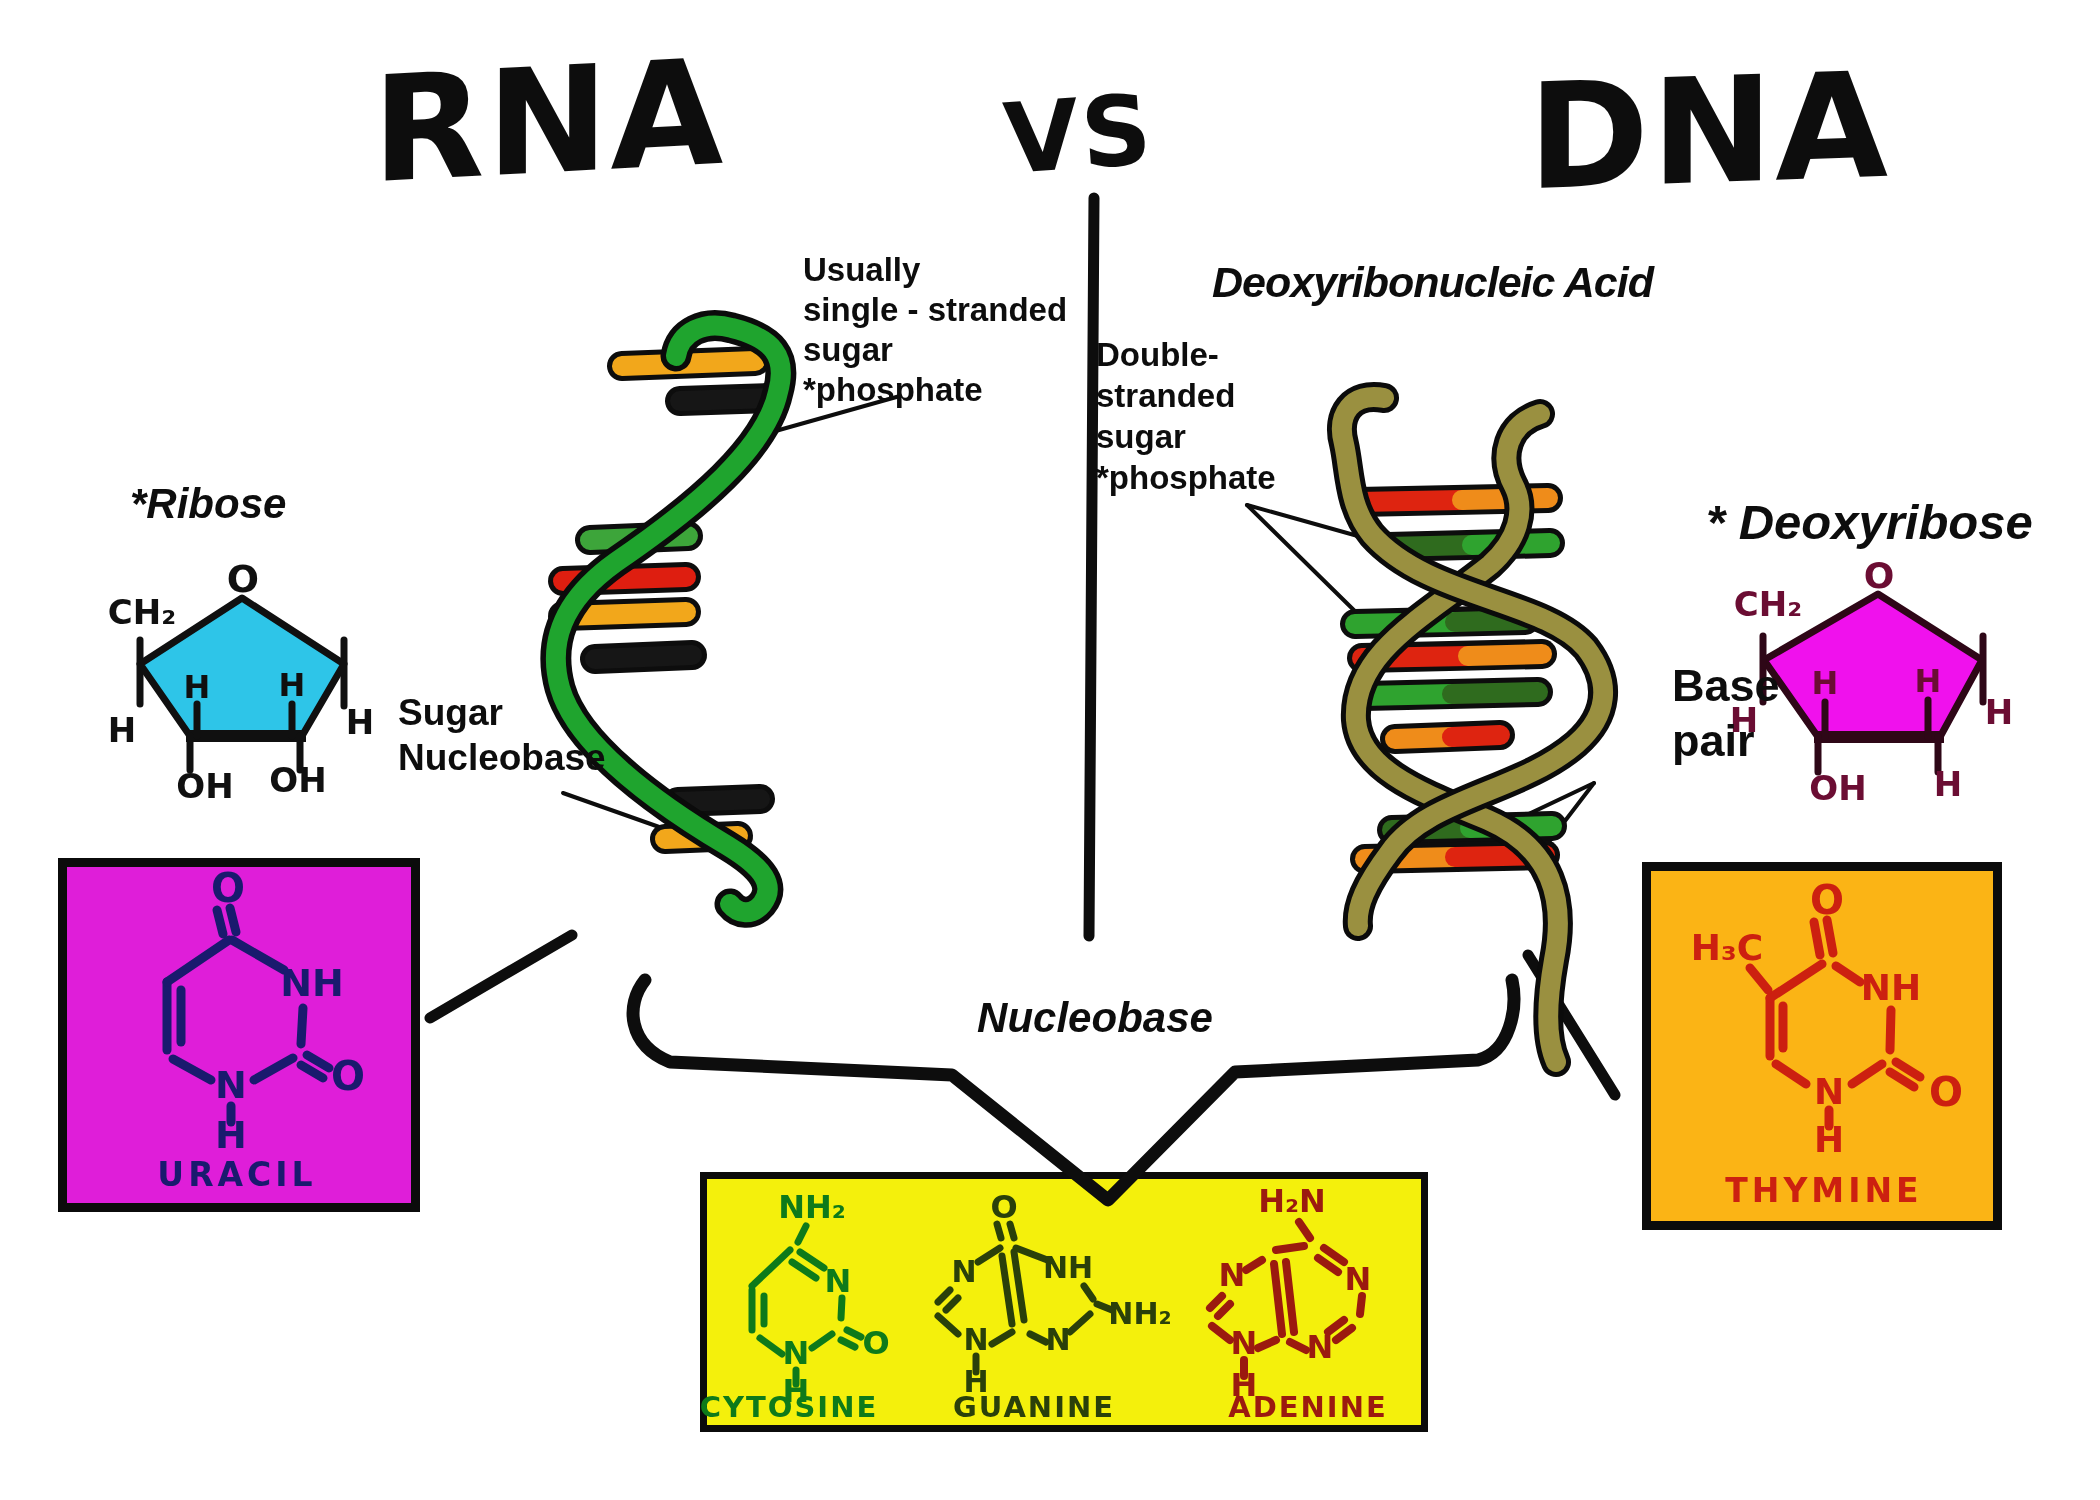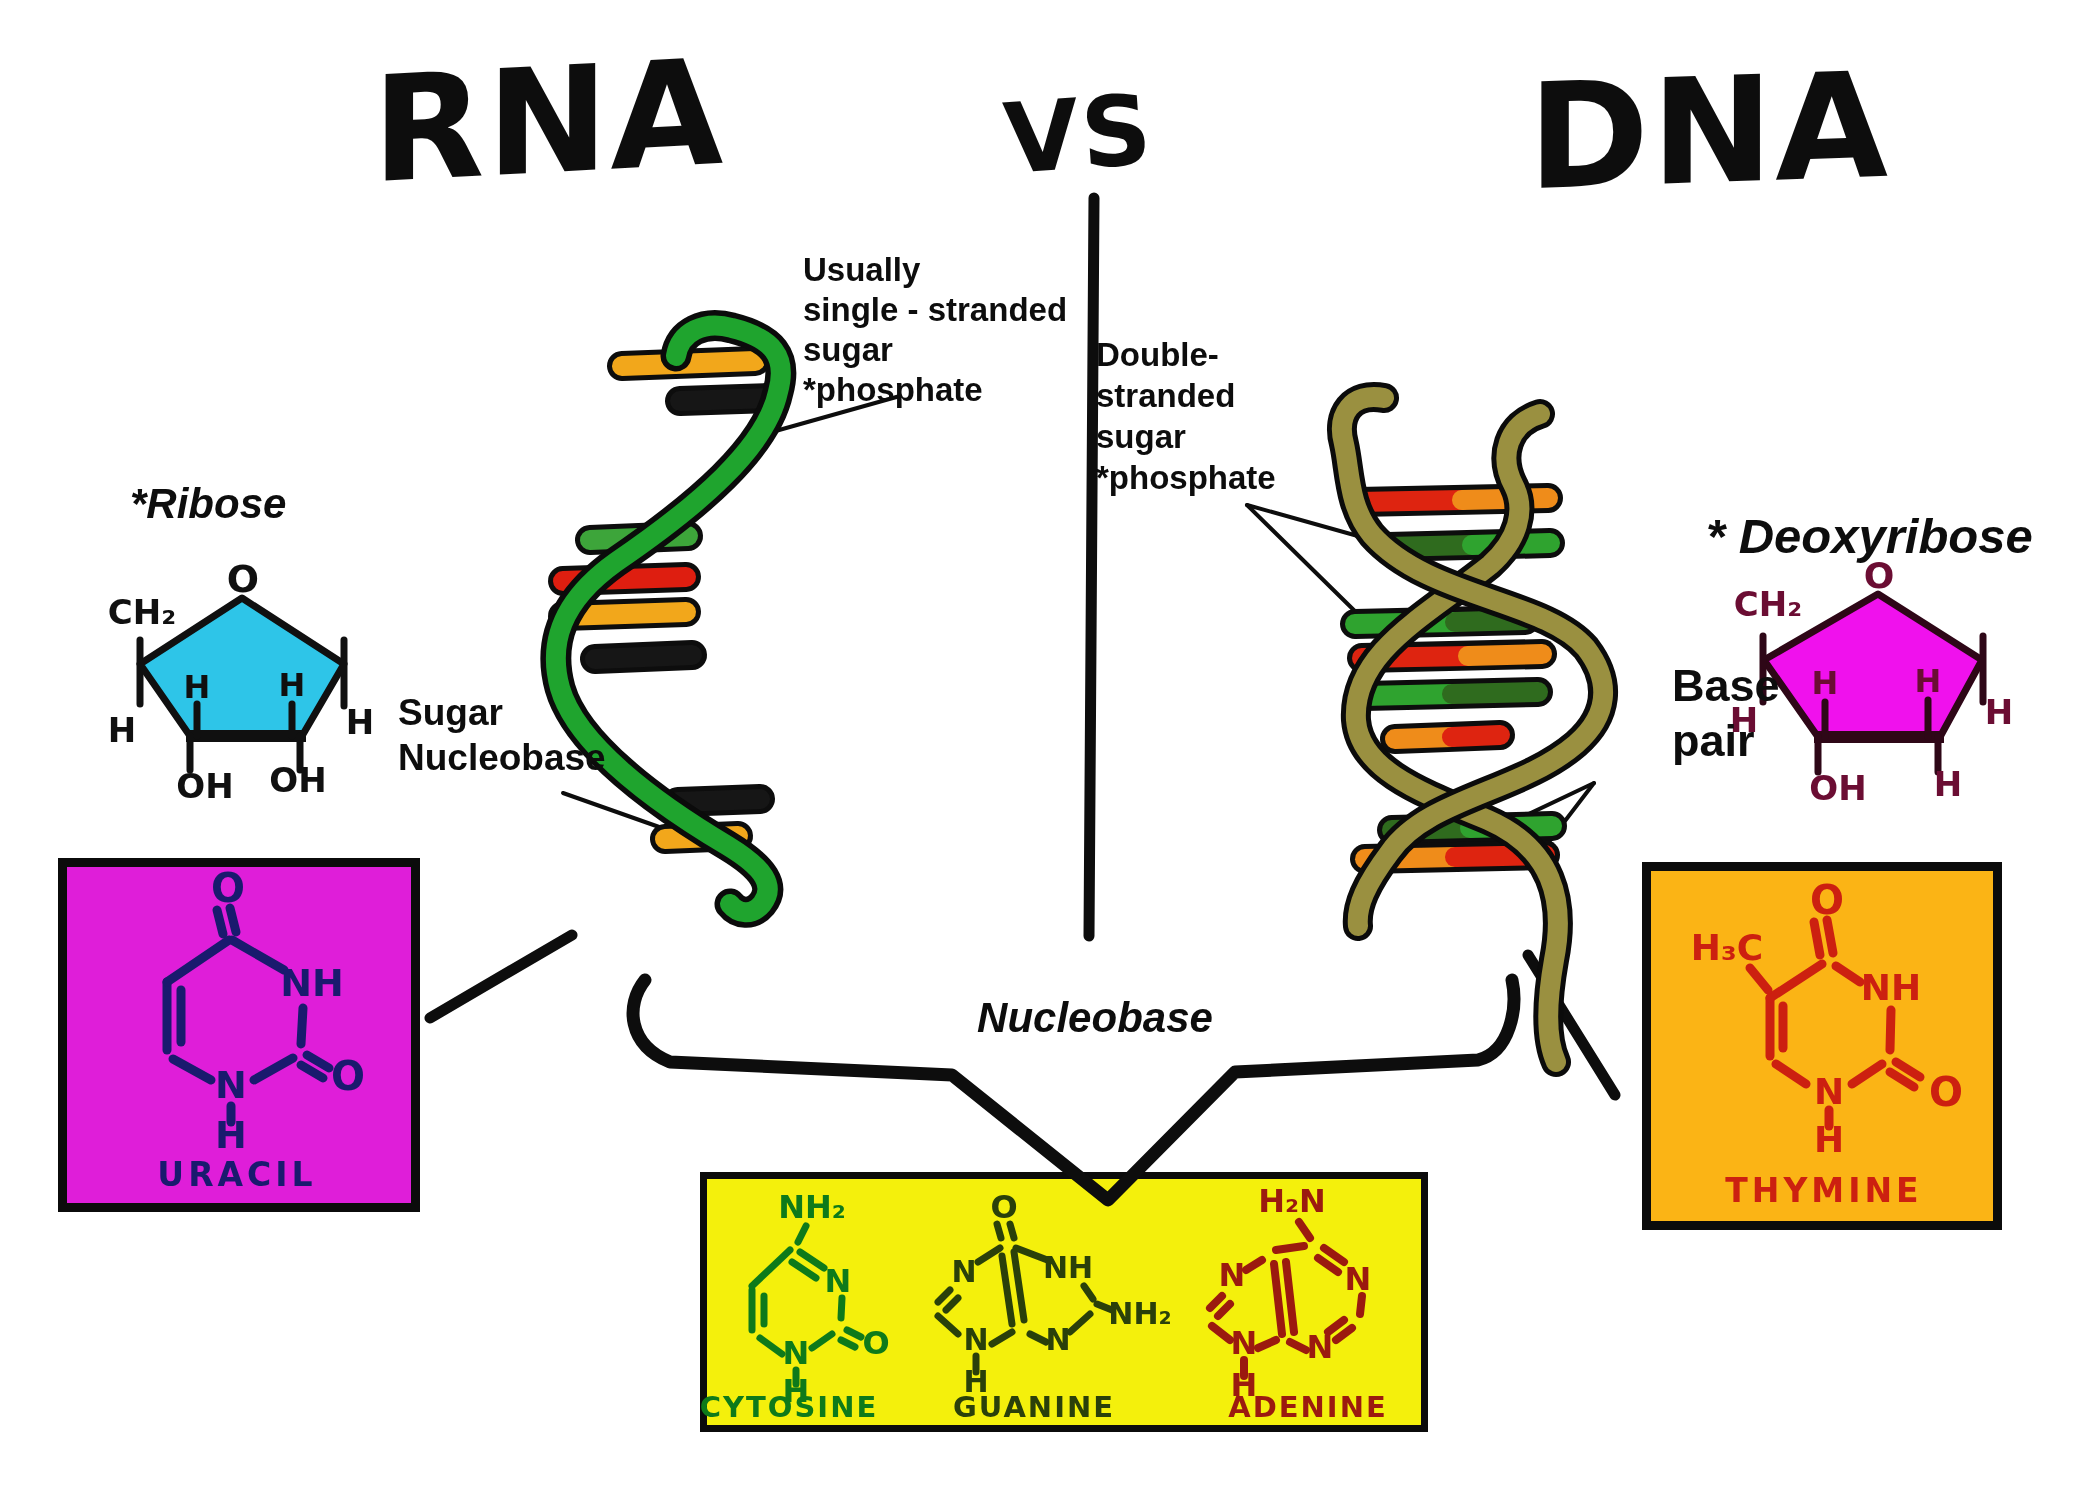--- a/index.html
+++ b/index.html
@@ -11,21 +11,21 @@
   .note{font-weight:600;line-height:40px;font-size:33px;white-space:nowrap;}
   .note span{display:block;}
   #rna-title{left:372px;top:36px;font-size:146px;transform:rotate(-3deg) skewX(-3deg);}
   #vs-label{left:1004px;top:78px;font-size:97px;transform:rotate(-4deg);}
   #dna-title{left:1528px;top:46px;font-size:146px;transform:rotate(-2deg) skewX(-2deg);}
   #rna-subtitle{left:172px;top:244px;font-size:49px;}
   #dna-subtitle{left:1212px;top:258px;font-size:43px;letter-spacing:-1px;}
   #rna-note{left:803px;top:250px;}
   #dna-note{left:1096px;top:334px;font-weight:700;line-height:41px;}
   #ribose-title{left:130px;top:480px;font-size:42px;}
-  #deoxyribose-title{left:1706px;top:494px;font-size:49px;margin-top:14px;}
+  #deoxyribose-title{left:1706px;top:494px;font-size:49px;}
   #sugar-nucleobase-note{left:398px;top:690px;font-size:37px;line-height:45px;}
   #base-pair-note{left:1672px;top:658px;font-size:45px;line-height:55px;font-weight:700;}
   #nucleobase-label{left:935px;top:994px;width:320px;text-align:center;font-size:42px;}
   .box{position:absolute;border:9px solid #0b0b0b;box-sizing:border-box;}
   #uracil-box{left:58px;top:858px;width:362px;height:354px;background:#DF1ED9;}
   #thymine-box{left:1642px;top:862px;width:360px;height:368px;background:#FBB415;}
   #shared-base-box{left:700px;top:1172px;width:728px;height:260px;background:#F4F00C;border-width:7px;}
   #gfx{position:absolute;left:0;top:0;z-index:5;pointer-events:none;}
   .txt-layer{z-index:6;}
   text{font-family:"DejaVu Sans","Liberation Sans",sans-serif;font-weight:bold;}
@@ -305,20 +305,21 @@
         <text x="1244" y="1354" font-size="32">N</text>
         <text x="1244" y="1396" font-size="32">H</text>
         <text x="1308" y="1417" font-size="29" style="letter-spacing:2px">ADENINE</text>
       </g>
     </g>
   </svg>
 
   <div class="abs brush txt-layer" id="rna-title">RNA</div>
   <div class="abs brush txt-layer" id="vs-label">VS</div>
   <div class="abs brush txt-layer" id="dna-title">DNA</div>
+  <div class="abs ital txt-layer" id="dna-subtitle">Deoxyribonucleic Acid</div>
 
   <div class="abs note txt-layer" id="rna-note">
     <span>Usually</span>
     <span>single - stranded</span>
     <span>sugar</span>
     <span>*phosphate</span>
   </div>
   <div class="abs note txt-layer" id="dna-note">
     <span>Double-</span>
     <span>stranded</span>

